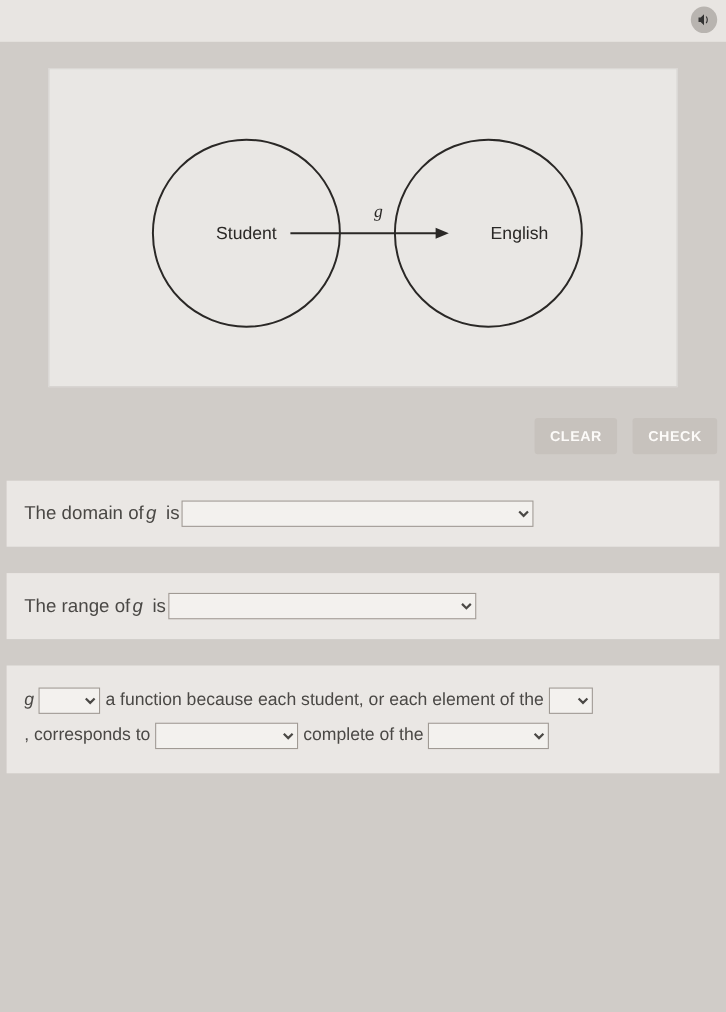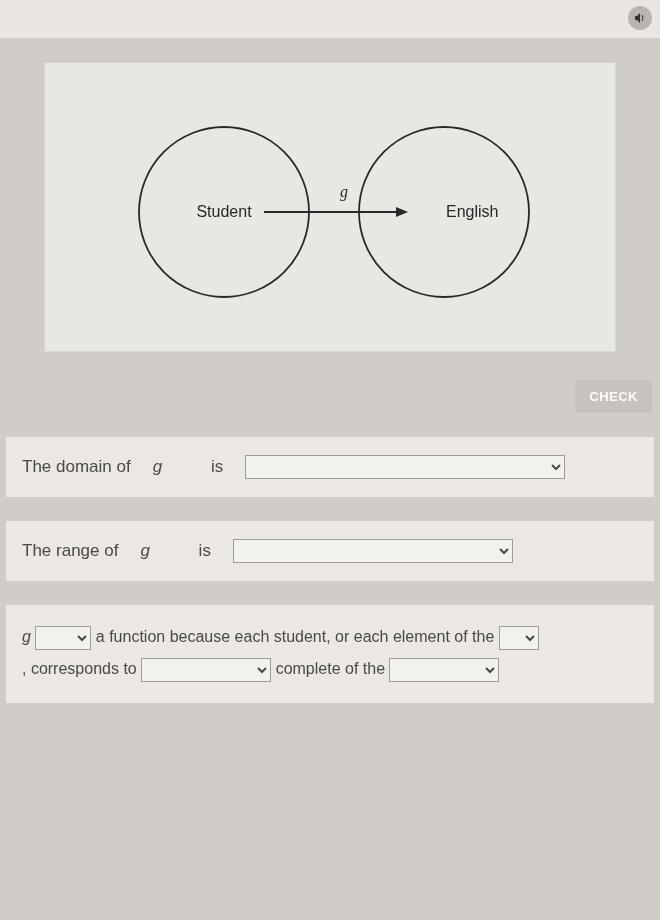--- a/index.html
+++ b/index.html
@@ -71,21 +71,21 @@
     }
     .answer-block {
       background: #eae7e4;
       padding: 18px 16px;
       margin: 0 6px 24px 6px;
       font-size: 17px;
       color: #4a4845;
       display: flex;
       align-items: center;
       flex-wrap: wrap;
-      gap: 22px;
+      gap: 2px;
     }
     .answer-block .ital { font-style: italic; }
     .dropdown {
       border: 1px solid #a09a94;
       background: #f3f1ee;
       height: 24px;
       font-size: 13px;
       color: #4a4845;
       padding: 0 4px;
     }
@@ -123,20 +123,21 @@
     <circle cx="400" cy="150" r="85" fill="none" stroke="#2a2826" stroke-width="1.8"></circle>
     <line x1="220" y1="150" x2="356" y2="150" stroke="#2a2826" stroke-width="1.8"></line>
     <polygon points="352,145 364,150 352,155" fill="#2a2826"></polygon>
     <text x="180" y="155" text-anchor="middle" font-size="16" fill="#2a2826" font-family="Arial">Student</text>
     <text x="402" y="155" text-anchor="start" font-size="16" fill="#2a2826" font-family="Arial">English</text>
     <text x="300" y="135" text-anchor="middle" font-size="16" font-style="italic" fill="#2a2826" font-family="'Times New Roman',serif">g</text>
   </svg>
 </div>
 
 <div class="action-row">
+  <button class="btn">CLEAR</button>
   <button class="btn">CHECK</button>
 </div>
 
 <div class="answer-block">
   <span>The domain of </span><span class="ital">g</span>&nbsp;<span> is</span>
   <select class="dropdown dd-wide"><option></option></select>
 </div>
 
 <div class="answer-block">
   <span>The range of </span><span class="ital">g</span>&nbsp;<span> is</span>

